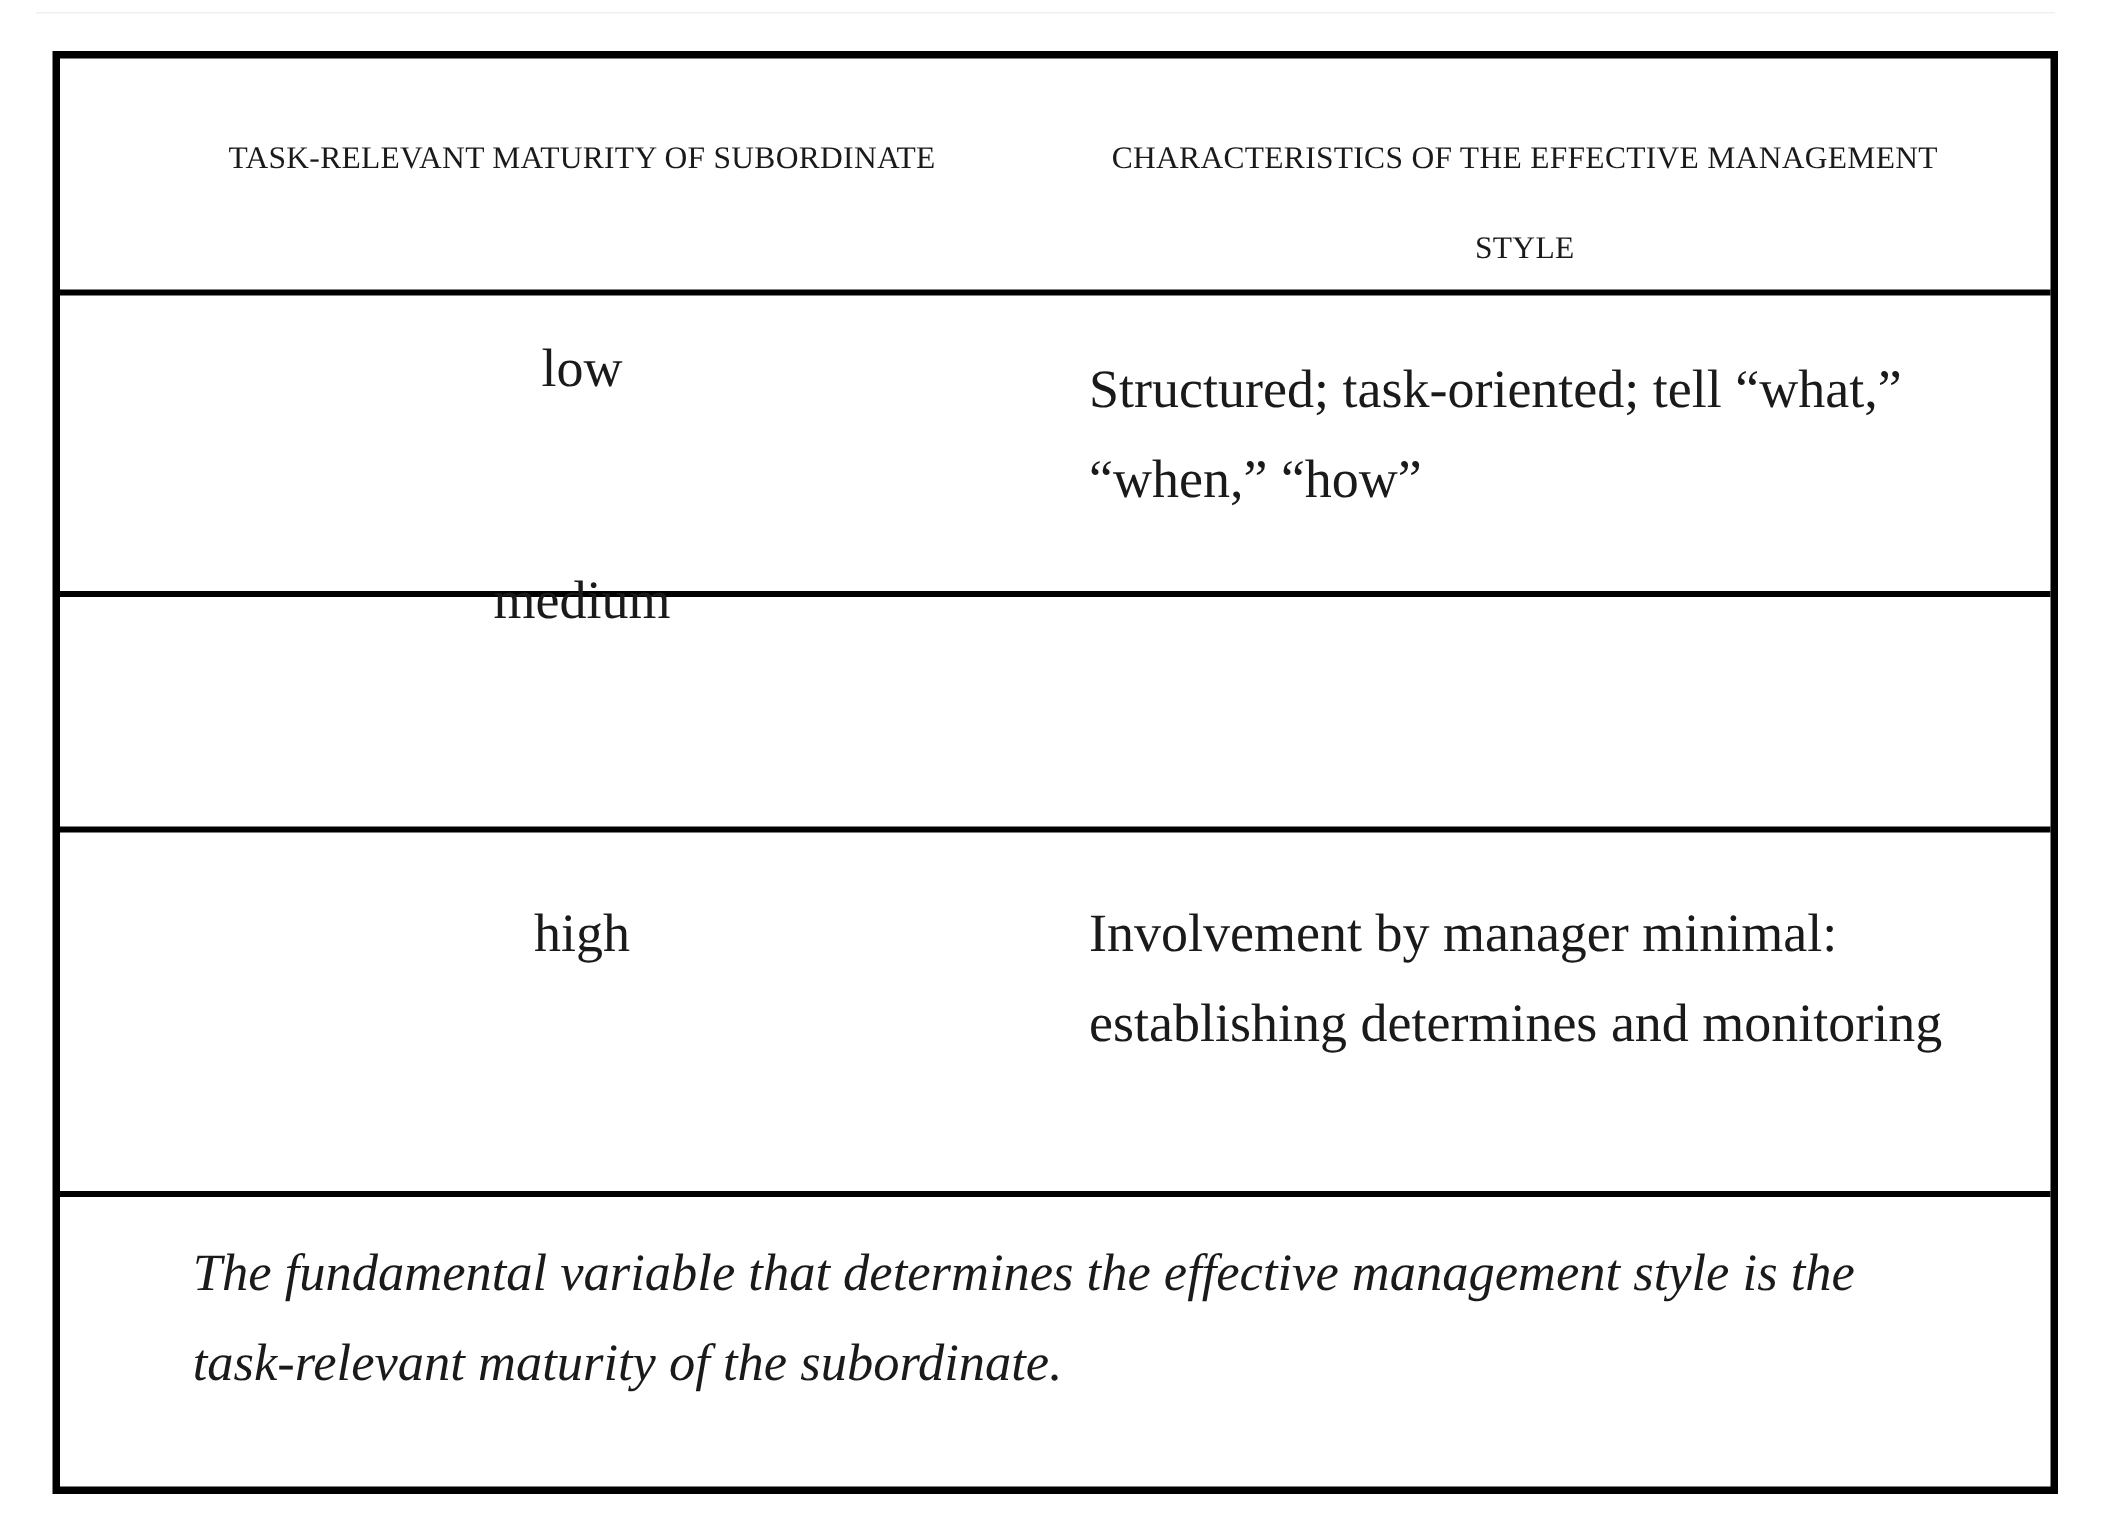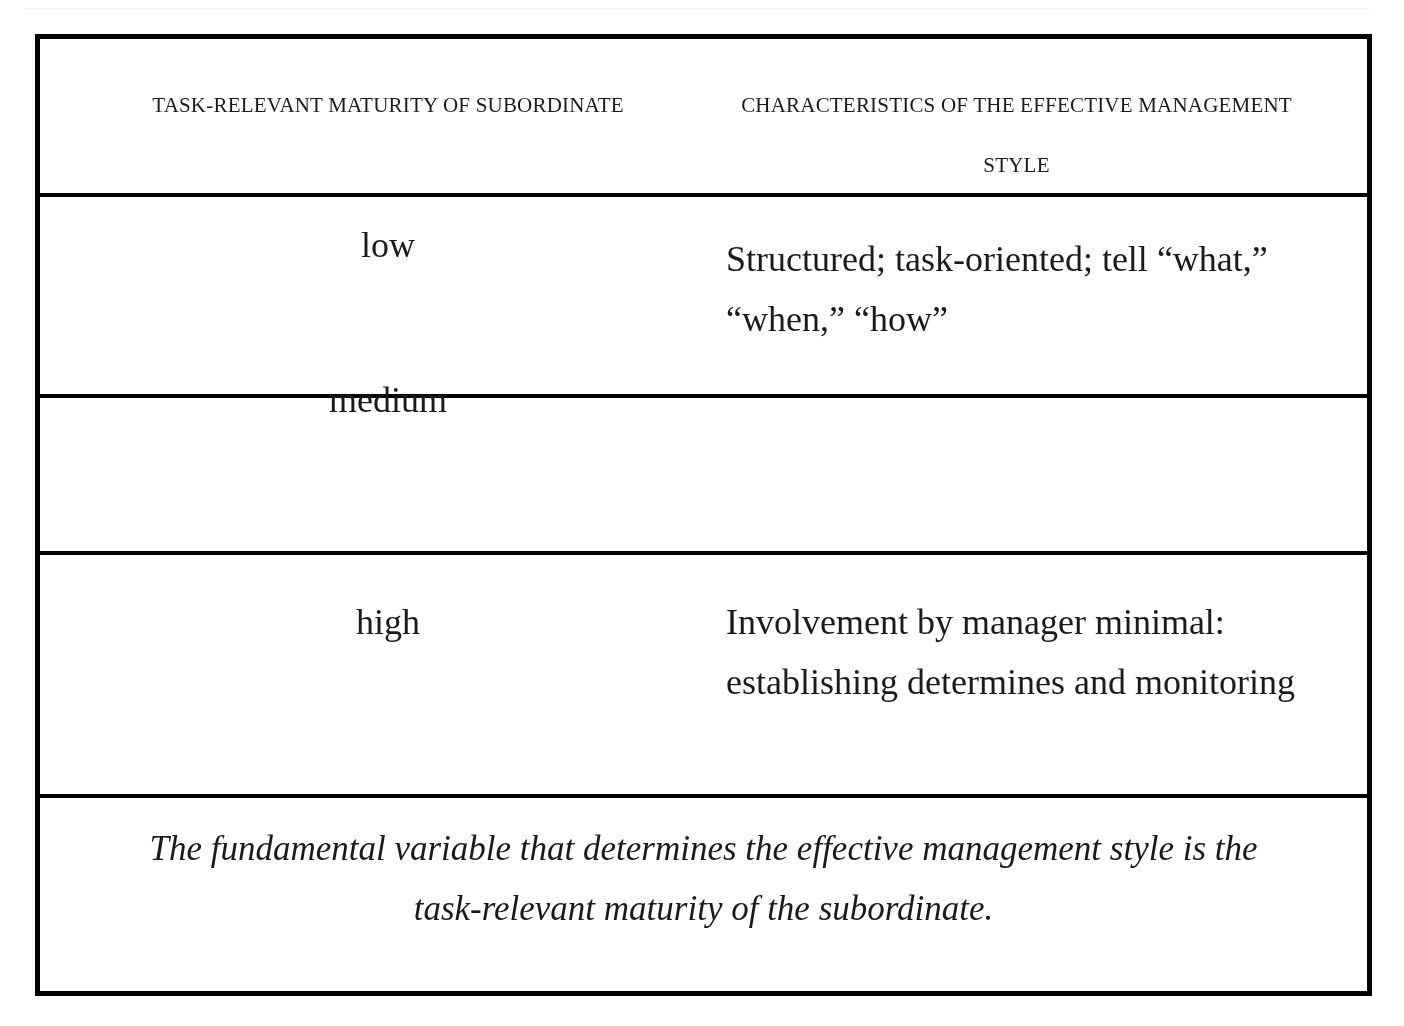--- a/index.html
+++ b/index.html
@@ -15,21 +15,21 @@
   .row.r3 { top: 516px; height: 224px; margin-top: 19px; }
   .row.footer { top: 740px; height: 212px; border-bottom: none; justify-content: center; }
   .col-left { width: 686px; text-align: center; box-sizing: border-box; }
   .col-right { flex: 1; box-sizing: border-box; padding-left: 0; }
   .hdr { font-size: 21px; letter-spacing: 0.2px; text-transform: uppercase; line-height: 60px; }
   .row.header .col-left { padding-top: 36px; padding-left: 10px; }
   .row.header .col-right { text-align: center; padding-top: 36px; padding-right: 60px; }
   .cell-level { font-size: 36px; line-height: 60px; padding-top: 18px; padding-left: 10px; }
   .cell-desc { font-size: 36px; line-height: 60px; padding-top: 32px; padding-right: 40px; }
   .row.r2 .cell-level, .row.r2 .cell-desc, .row.r3 .cell-level, .row.r3 .cell-desc { padding-top: 18px; }
-  .footer-text { font-style: italic; font-size: 35px; line-height: 60px; text-align: center;
+  .footer-text { font-style: italic; font-size: 35px; line-height: 60px; text-align: left;
                  width: 1150px; padding-top: 40px; }
 </style>
 </head>
 <body>
 
 <div class="top-rule"></div>
 
 <div class="table-frame">
   <div class="row header">
     <div class="col-left hdr">TASK-RELEVANT MATURITY OF SUBORDINATE</div>

